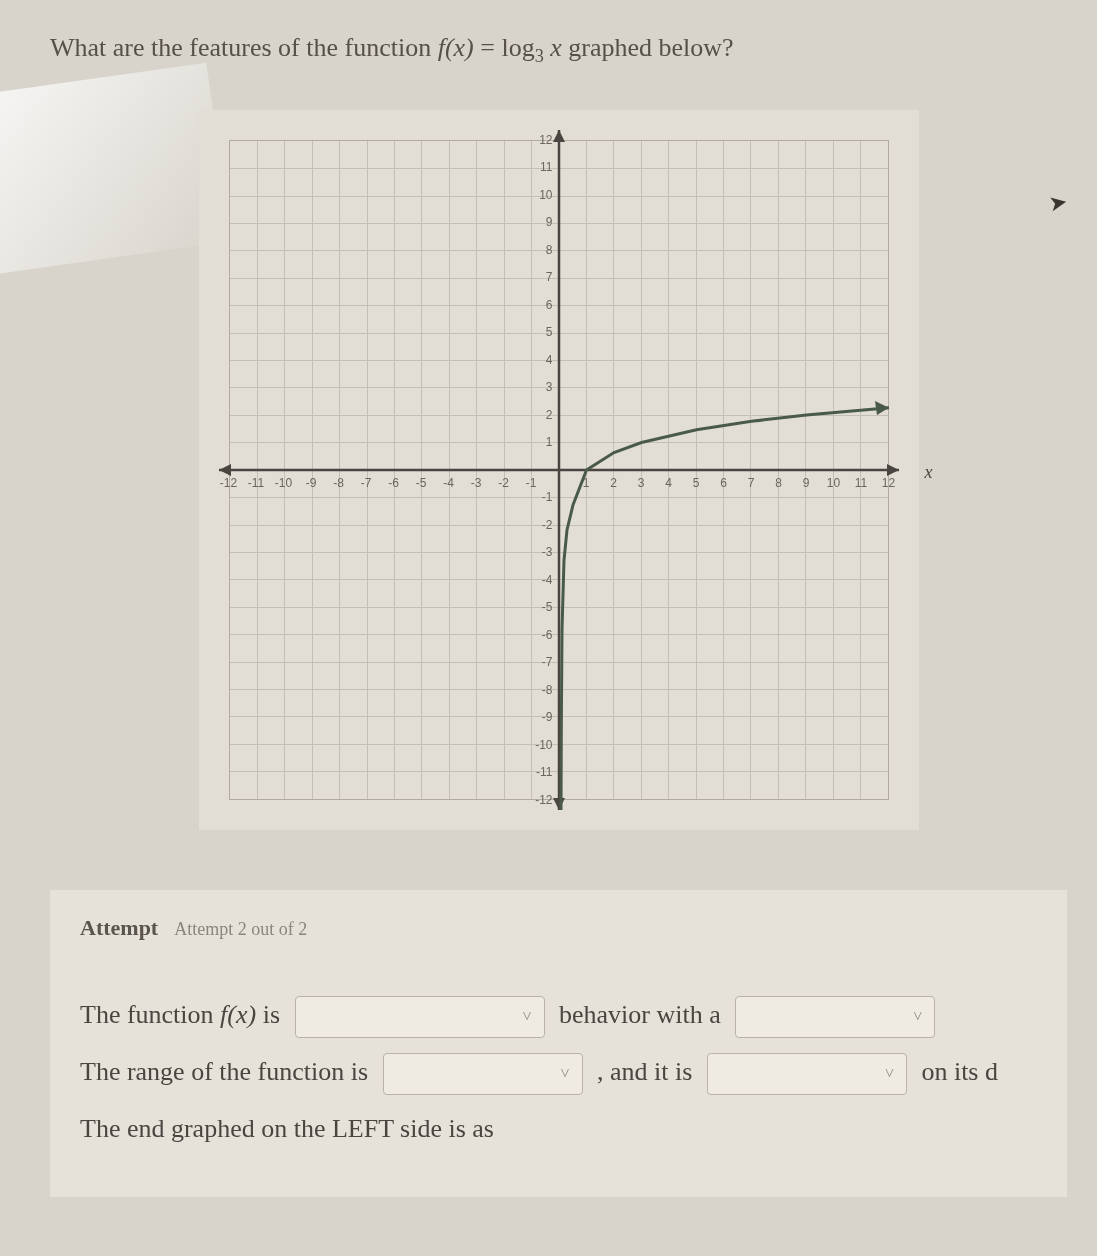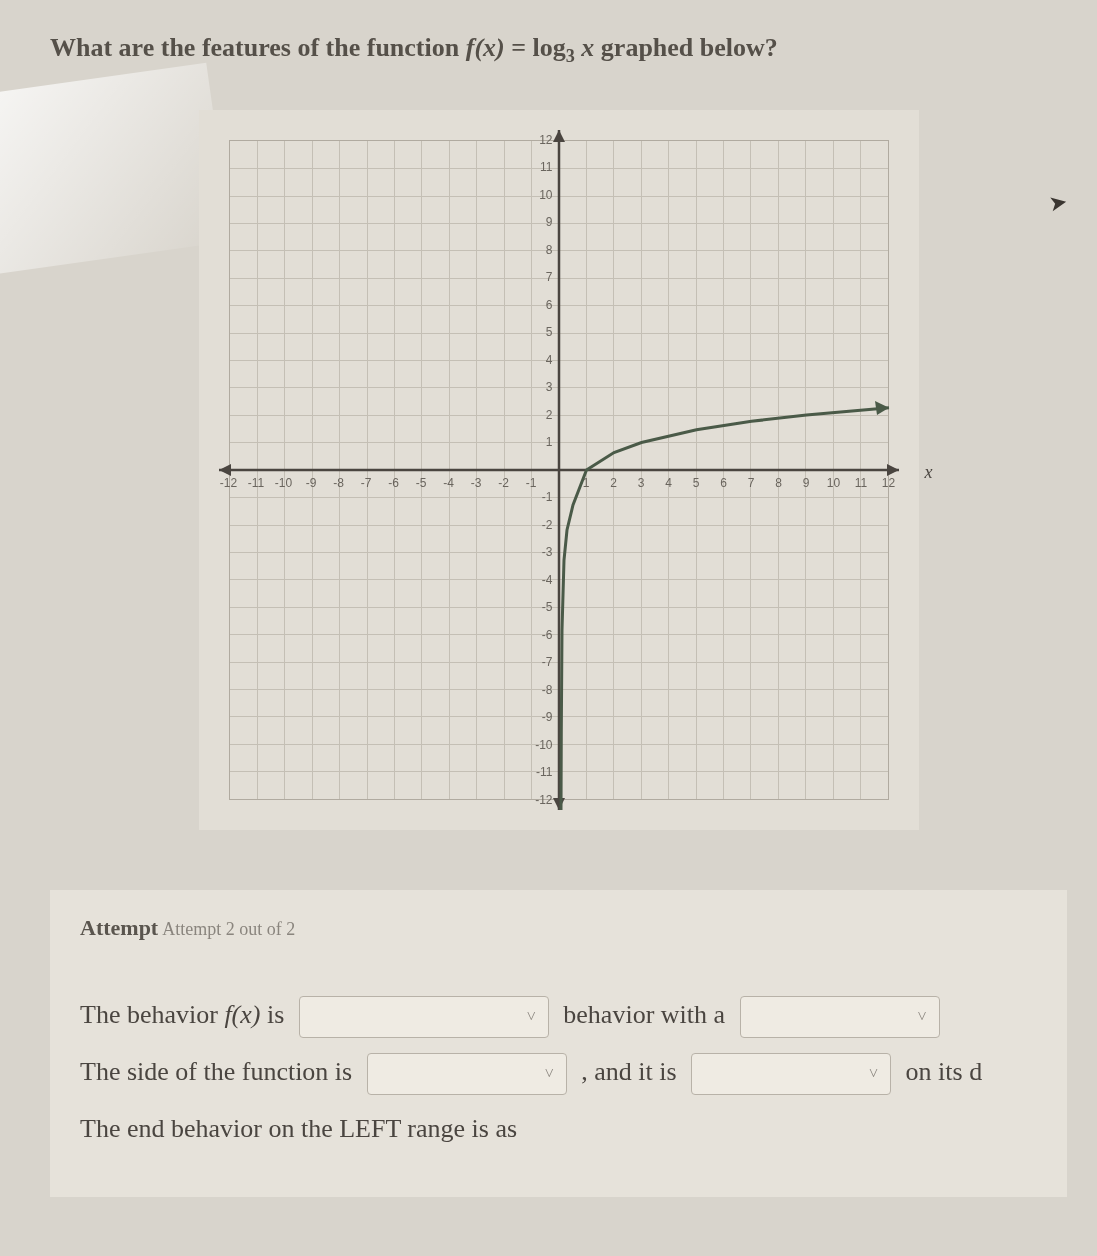--- a/index.html
+++ b/index.html
@@ -11,21 +11,21 @@
     overflow: hidden;
     position: relative;
     color: #4a4540;
   }
   .page {
     padding: 30px 30px 0 50px;
     position: relative;
   }
   .question {
     font-size: 26px;
-    font-weight: 700;
+    font-weight: 400;
     color: #555049;
     margin-bottom: 40px;
     line-height: 1.4;
   }
   .question .fx { font-style: italic; }
   .question .sub { font-size: 0.7em; vertical-align: sub; }
   .graph-wrap {
     width: 720px;
     margin: 0 auto 60px auto;
     position: relative;
@@ -65,20 +65,21 @@
     padding: 25px 30px 40px 30px;
     margin-top: 30px;
   }
   .answer-header {
     font-size: 22px;
     color: #5a554e;
   }
   .attempt {
     font-size: 18px;
     color: #8a857e;
+    margin-left: 12px;
   }
   .fill-row {
     font-size: 26px;
     color: #4a4540;
     margin-top: 45px;
     line-height: 2.2;
   }
   .fill-row .fx { font-style: italic; }
   .dropdown {
     display: inline-flex;
@@ -265,41 +266,41 @@
     </div>
   </div>
 
   <div class="answer-section">
     <div>
       <span class="answer-header" style="font-weight:600;">Attempt</span>
       <span class="attempt">Attempt 2 out of 2</span>
     </div>
 
     <div class="fill-row">
-      <span>The behavior </span>
+      <span>The function </span>
       <span class="fx">f(x)</span>
       <span> is</span>
       <span class="dropdown wide">
         <span></span>
         <span class="chev">˅</span>
       </span>
       <span>behavior with a</span>
       <span class="dropdown">
         <span></span>
         <span class="chev">˅</span>
       </span>
       <br>
-      <span>The side of the function is</span>
+      <span>The range of the function is</span>
       <span class="dropdown">
         <span></span>
         <span class="chev">˅</span>
       </span>
       <span>, and it is</span>
       <span class="dropdown">
         <span></span>
         <span class="chev">˅</span>
       </span>
       <span>on its d</span>
       <br>
-      <span>The end behavior on the LEFT range is as</span>
+      <span>The end graphed on the LEFT side is as</span>
     </div>
   </div>
 </div>
 
 </body></html>

